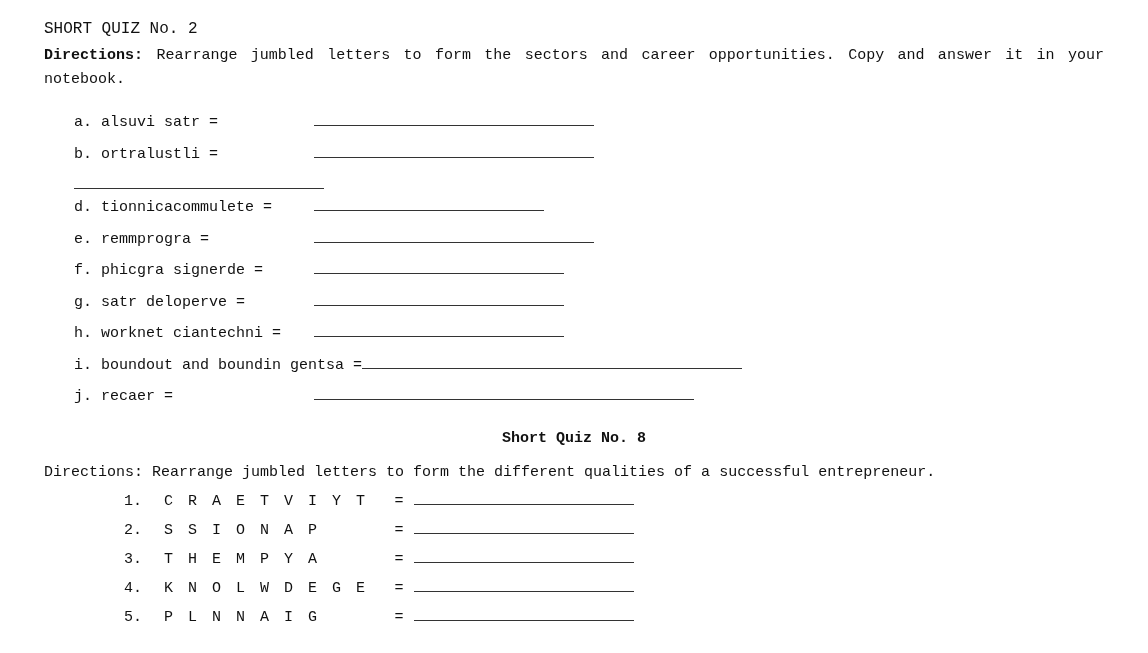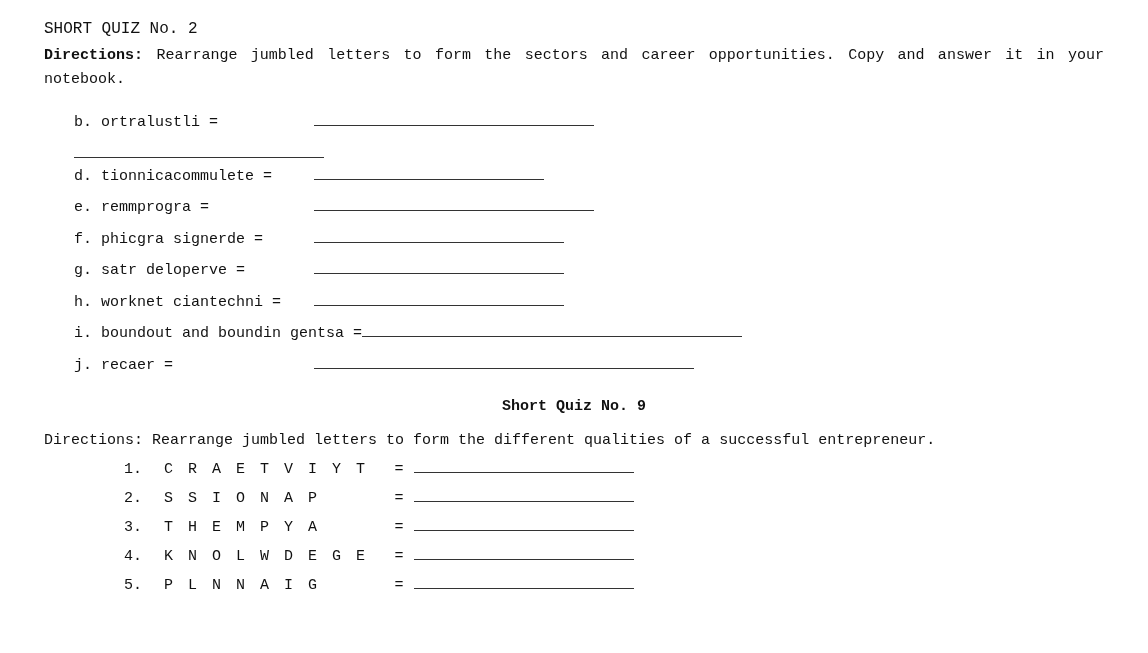--- a/index.html
+++ b/index.html
@@ -118,20 +118,24 @@
 <div class="page-content">
 
   <div>
     <div class="quiz-title">SHORT QUIZ No. 2</div>
     <div class="directions">
       <span class="label">Directions:</span><span> Rearrange jumbled letters to form the sectors and career opportunities. Copy and answer it in your notebook.</span>
     </div>
 
     <ul class="quiz-items" id="quiz2-list">
         <li>
+          <span class="item-label">a. alsuvi satr =</span>
+          <span class="answer-line"></span>
+        </li>
+        <li>
           <span class="item-label">b. ortralustli =</span>
           <span class="answer-line"></span>
         </li>
         <li>
           <span class="answer-line answer-line-short"></span>
         </li>
         <li>
           <span class="item-label">d. tionnicacommulete =</span>
           <span class="answer-line answer-line-medium"></span>
         </li>
@@ -156,21 +160,21 @@
           <span class="answer-line answer-line-long"></span>
         </li>
         <li>
           <span class="item-label">j. recaer =</span>
           <span class="answer-line answer-line-long"></span>
         </li>
       </ul>
   </div>
 
   <div class="section-divider">
-    <div class="quiz3-title">Short Quiz No. 9</div>
+    <div class="quiz3-title">Short Quiz No. 8</div>
   </div>
 
   <div class="directions2">
     <span class="label">Directions:</span><span>  Rearrange jumbled letters to form the different qualities of a successful entrepreneur.</span>
   </div>
 
   <div class="quiz3-table" id="quiz3-table">
       <div class="quiz3-row">
         <span class="q3-num">1.</span>
         <span class="q3-word">C R A E T V I Y T</span>

